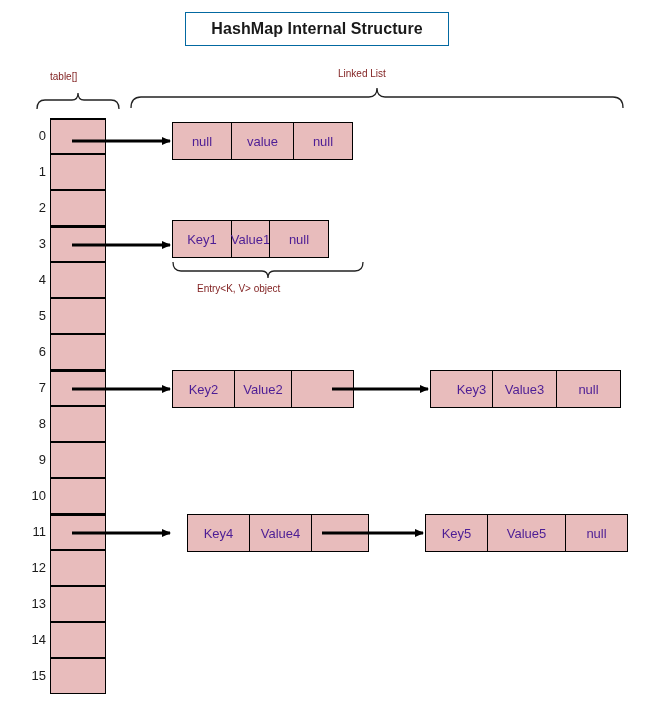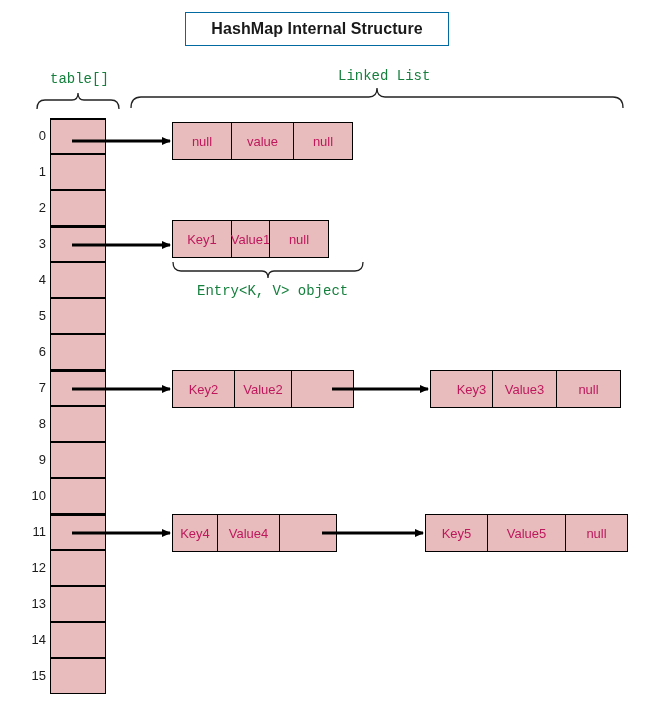--- a/index.html
+++ b/index.html
@@ -20,21 +20,21 @@
     left:185px;top:12px;
     width:264px;height:34px;
     border:1px solid #0369a1;
     background:#fff;
     display:flex;align-items:center;justify-content:center;
     font-size:16px;font-weight:bold;letter-spacing:.1px;
     box-sizing:border-box;
   }
 
   
-  .cap{position:absolute;font-size:14px;color:#15803d;white-space:nowrap;font-family:Liberation Mono, monospace;}
+  .cap{position:absolute;font-size:10px;color:#7f1d1d;white-space:nowrap;}
   #cap-table{left:50px;top:71px;}
   #cap-linkedlist{left:338px;top:68px;}
   #cap-entry{left:197px;top:283px;}
 
   
   .table-array{position:absolute;left:50px;top:118px;width:56px;}
   .tcell{
     position:absolute;left:0;width:56px;height:36px;
     background:#e8bcbc;border:1px solid #000;
     box-sizing:border-box;
@@ -44,21 +44,21 @@
     position:absolute;left:22px;width:24px;text-align:right;
     font-size:13px;color:#1b1b1b;line-height:36px;
   }
 
   
   .node{position:absolute;height:38px;display:flex;box-sizing:border-box;}
   .ncell{
     background:#e8bcbc;border:1px solid #000;
     box-sizing:border-box;
     display:flex;align-items:center;justify-content:center;
-    font-size:13px;color:#be185d;
+    font-size:13px;color:#4c1d95;
     margin-left:-1px;
   }
   .ncell:first-child{margin-left:0;}
 </style>
 </head>
 <body>
 
 <div id="stage">
 
   <div class="title-box">
@@ -121,21 +121,21 @@
         <div class="ncell" style="width: 63px;">Key2</div>
         <div class="ncell" style="width: 58px;">Value2</div>
         <div class="ncell" style="width: 63px;"></div>
       </div>
       <div class="node" style="left: 430px; top: 370px;">
         <div class="ncell" style="width: 63px; padding-left: 20px;">Key3</div>
         <div class="ncell" style="width: 65px;">Value3</div>
         <div class="ncell" style="width: 65px;">null</div>
       </div>
       <div class="node" style="left: 172px; top: 514px;">
-        <div class="ncell" style="width: 46px;">Key4</div>
+        <div class="ncell" style="width: 63px; margin-left: 15px;">Key4</div>
         <div class="ncell" style="width: 63px;">Value4</div>
         <div class="ncell" style="width: 58px;"></div>
       </div>
       <div class="node" style="left: 425px; top: 514px;">
         <div class="ncell" style="width: 63px;">Key5</div>
         <div class="ncell" style="width: 79px;">Value5</div>
         <div class="ncell" style="width: 63px;">null</div>
       </div>
     </div>
 

